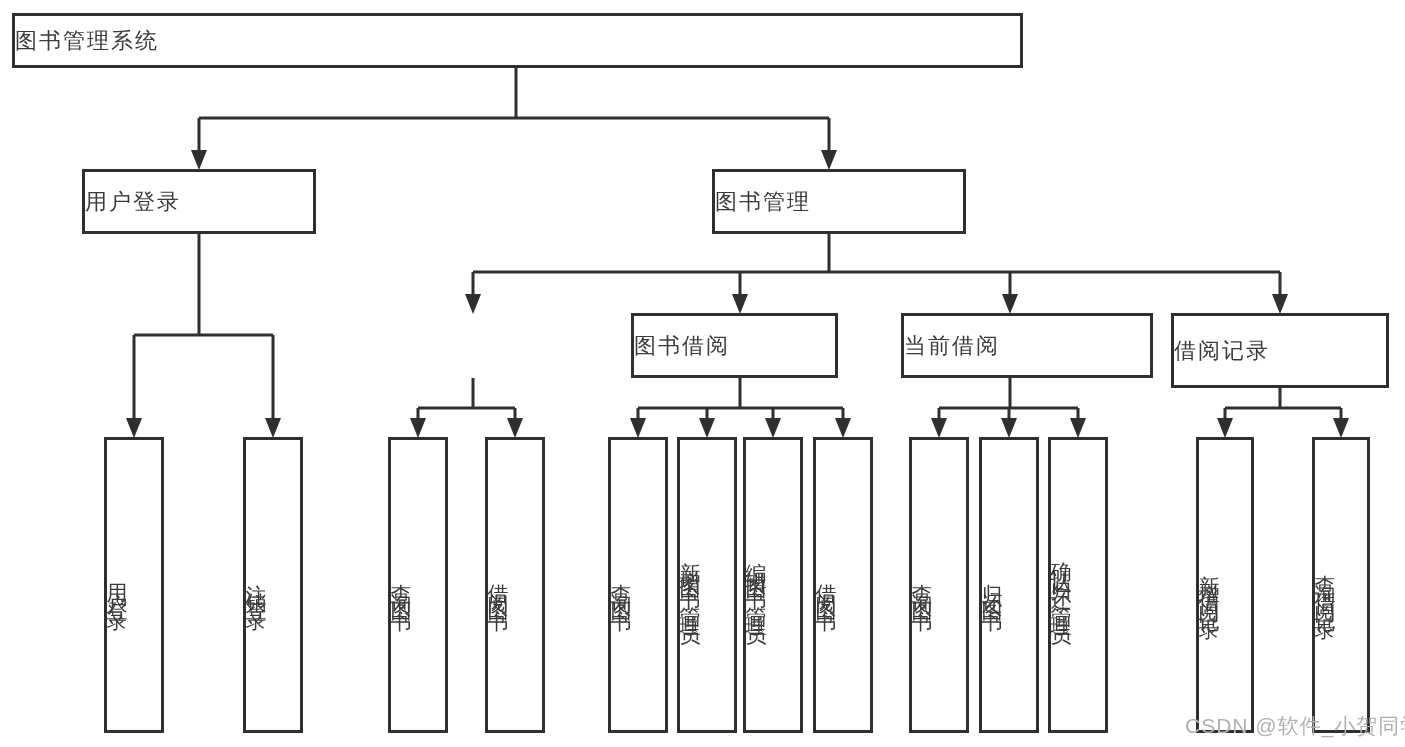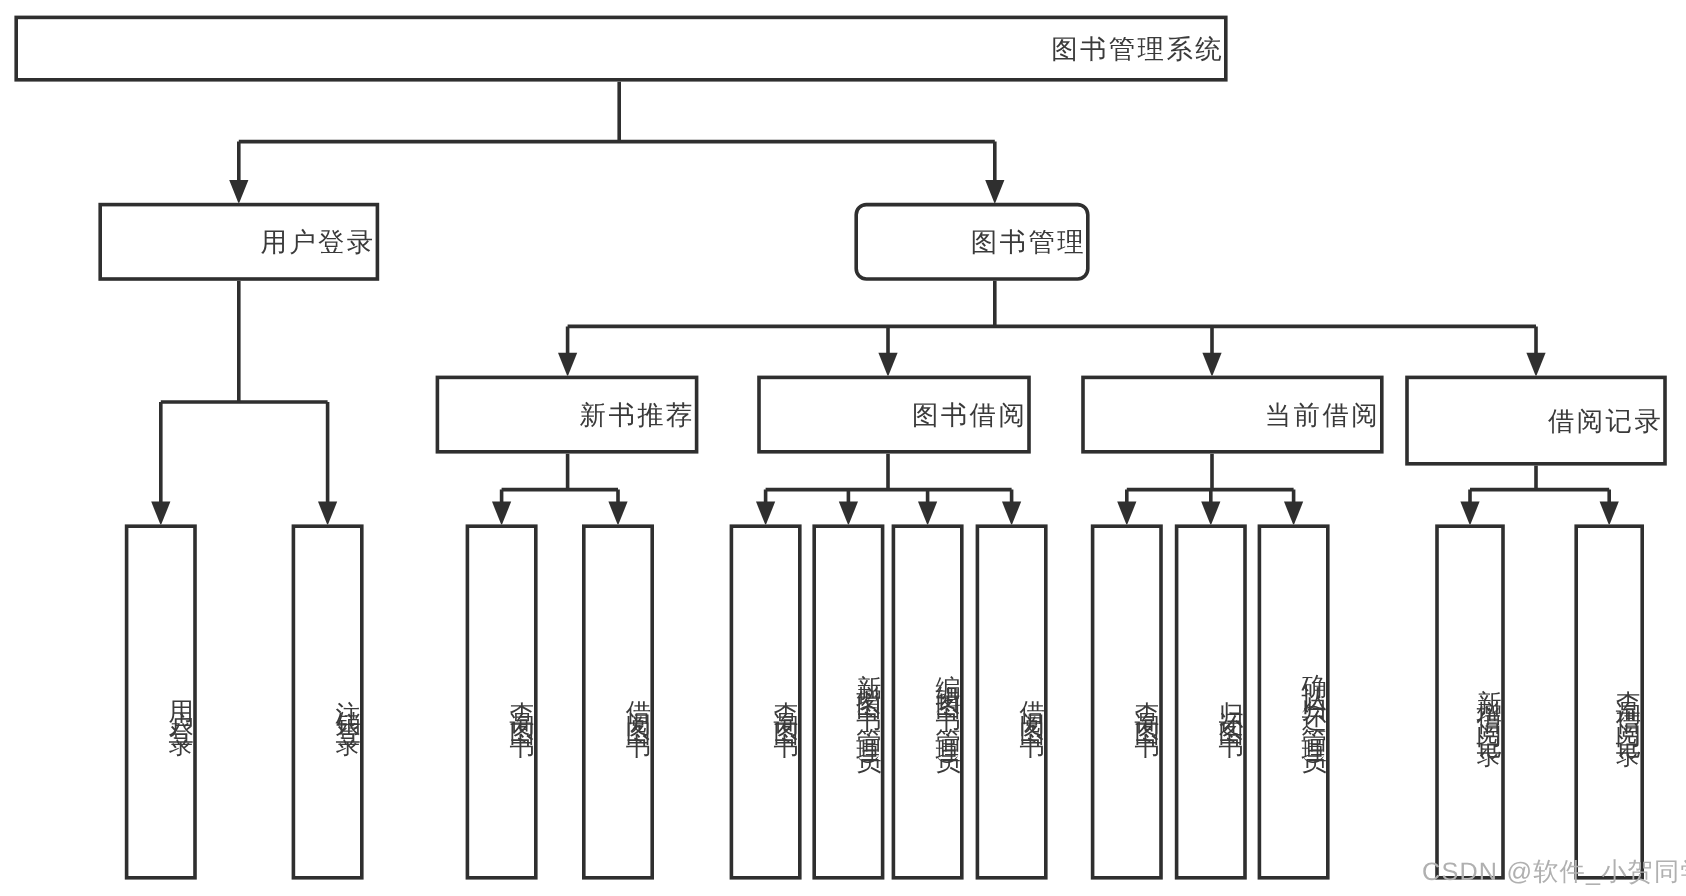--- a/index.html
+++ b/index.html
@@ -23,42 +23,41 @@
     stroke-width: 3;
   }
   svg.connectors polygon { fill: #2f2f2f; stroke: none; }
   .node {
     position: absolute;
     box-sizing: border-box;
     border: 3px solid #2f2f2f;
     background: #ffffff;
     display: flex;
     align-items: center;
-    justify-content: flex-end;
-    padding-left: 40px;
+    justify-content: flex-start;
   }
   .h-label {
     font-size: 22px;
     letter-spacing: 2px;
     white-space: nowrap;
   }
   .leaf .v-label {
     writing-mode: vertical-rl;
     text-orientation: mixed;
     font-size: 21px;
     line-height: 1;
     letter-spacing: 9px;
     white-space: nowrap;
   }
   
   .n-root           { left: 12px;   top: 13px;  width: 1011px; height: 55px; }
   .n-user-login     { left: 82px;   top: 169px; width: 234px;  height: 65px; }
-  .n-book-mgmt      { left: 712px;  top: 169px; width: 196px;  height: 65px; border-radius: 10px; }
+  .n-book-mgmt      { left: 712px;  top: 169px; width: 254px;  height: 65px; }
   .n-new-books      { left: 363px;  top: 313px; width: 219px;  height: 65px; }
-  .n-book-borrow    { left: 631px;  top: 313px; width: 228px;  height: 65px; }
+  .n-book-borrow    { left: 631px;  top: 313px; width: 207px;  height: 65px; }
   .n-current-borrow { left: 901px;  top: 313px; width: 252px;  height: 65px; }
   .n-borrow-records { left: 1171px; top: 313px; width: 218px;  height: 75px; }
   .leaf             { top: 437px; width: 60px; height: 296px; }
   .l-user-login  { left: 104px; }
   .l-logout      { left: 243px; }
   .l-nb-query    { left: 388px; }
   .l-nb-borrow   { left: 485px; }
   .l-bb-query    { left: 608px; }
   .l-bb-add      { left: 677px; }
   .l-bb-edit     { left: 743px; }
@@ -138,23 +137,20 @@
     <span class="h-label">图书管理系统</span>
   </div>
 
   <div class="node n-user-login">
     <span class="h-label">用户登录</span>
   </div>
   <div class="node n-book-mgmt">
     <span class="h-label">图书管理</span>
   </div>
 
-  <div class="node n-new-books">
-    <span class="h-label">新书推荐</span>
-  </div>
   <div class="node n-book-borrow">
     <span class="h-label">图书借阅</span>
   </div>
   <div class="node n-current-borrow">
     <span class="h-label">当前借阅</span>
   </div>
   <div class="node n-borrow-records">
     <span class="h-label">借阅记录</span>
   </div>
 

